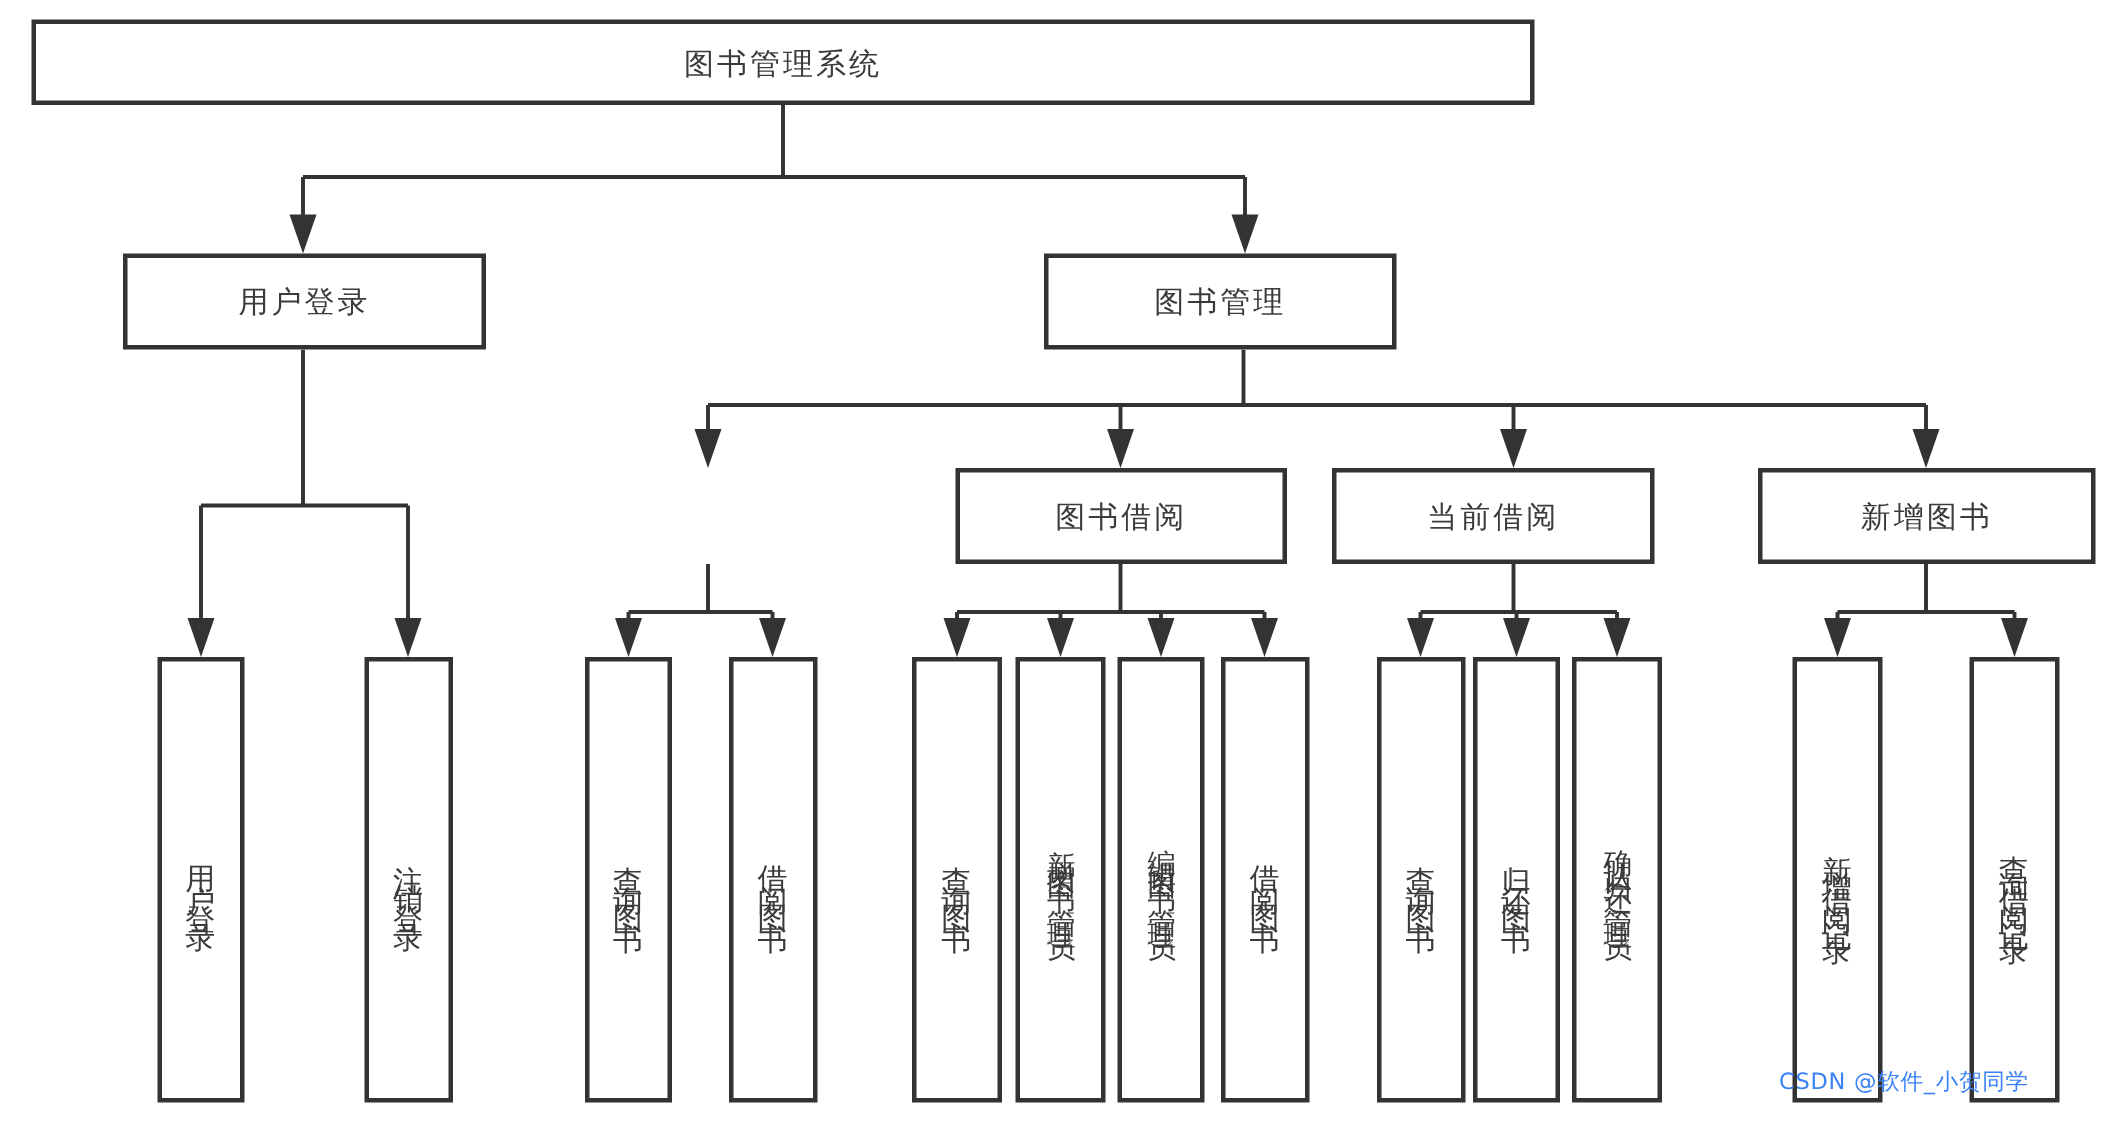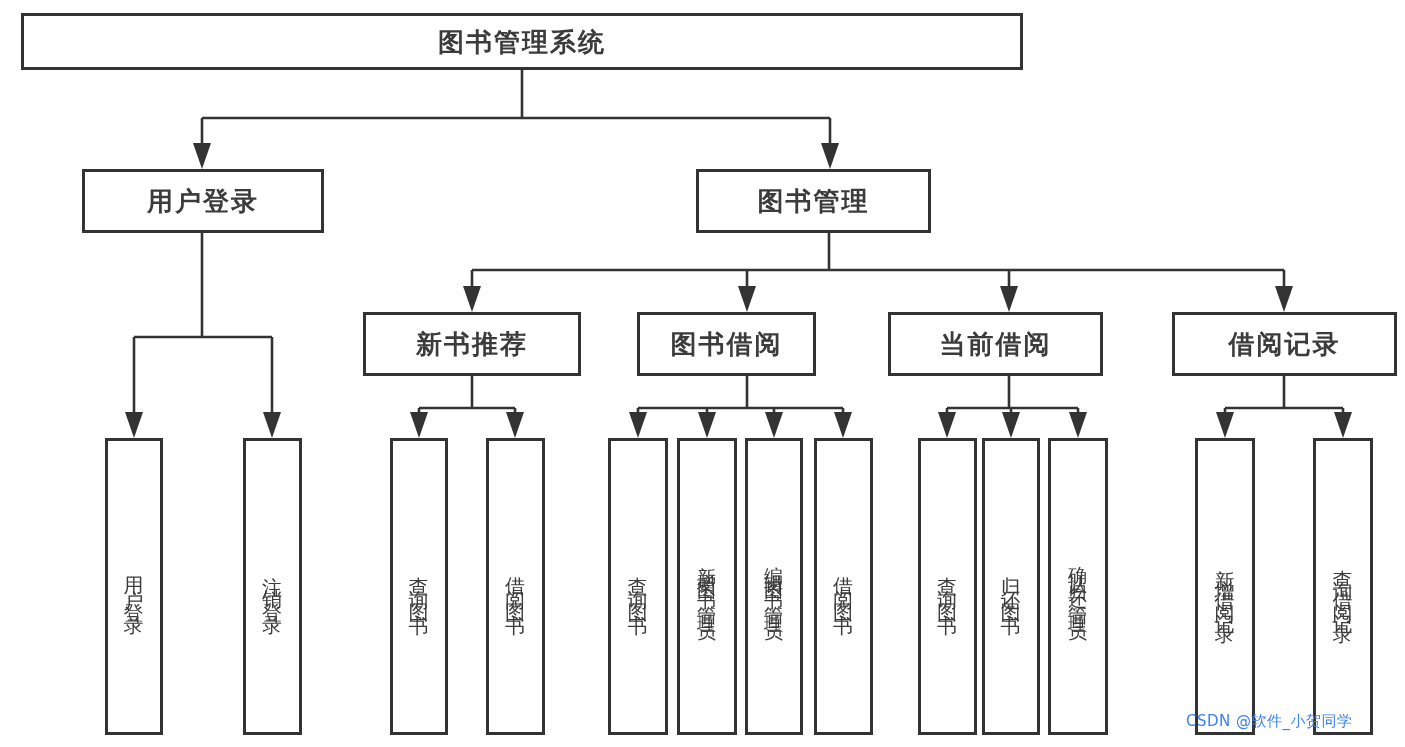--- a/index.html
+++ b/index.html
@@ -7,21 +7,21 @@
     position:relative;width:1405px;height:747px;background:#ffffff;
     font-family:"DejaVu Sans","Liberation Sans",sans-serif;overflow:hidden;
   }
   .stage svg{position:absolute;left:0;top:0;}
   .cl{stroke:#333333;stroke-width:2.6;fill:none;}
   .box{
     position:absolute;box-sizing:border-box;border:3px solid #333333;background:#ffffff;
     display:flex;align-items:center;justify-content:center;color:#3b3b3b;
     text-align:center;line-height:1;
   }
-  .hbox{font-size:26px;letter-spacing:2px;font-weight:bold;}
+  .hbox{font-size:20px;letter-spacing:2px;}
   .vbox{
     writing-mode:vertical-rl;text-orientation:mixed;
     font-size:20px;letter-spacing:13px;
   }
   .vbox.vm{letter-spacing:11px;}
   .vbox.vl{font-size:19px;letter-spacing:8px;}
   .watermark{
     position:absolute;left:1186px;top:712px;width:215px;
     font-size:15px;color:#3b82f6;letter-spacing:0.5px;white-space:nowrap;
   }
@@ -79,24 +79,23 @@
         <line x1="1343" y1="408" x2="1343" y2="417" stroke="#333333" stroke-width="2.6"></line>
         <polygon points="1334,412 1352,412 1343,438" fill="#333333"></polygon>
       </g>
   </svg>
 
   <div class="box hbox" style="left:21px;top:13px;width:1002px;height:57px">图书管理系统</div>
 
   <div class="box hbox" style="left:82px;top:169px;width:242px;height:64px">用户登录</div>
   <div class="box hbox" style="left:696px;top:169px;width:235px;height:64px">图书管理</div>
 
-  <div class="box hbox" style="left:363px;top:312px;width:218px;height:64px">新书推荐</div>
-  <div class="box hbox" style="left:637px;top:312px;width:179px;height:64px">图书借阅</div>
+  <div class="box hbox" style="left:637px;top:312px;width:221px;height:64px">图书借阅</div>
   <div class="box hbox" style="left:888px;top:312px;width:215px;height:64px">当前借阅</div>
-  <div class="box hbox" style="left:1172px;top:312px;width:225px;height:64px">借阅记录</div>
+  <div class="box hbox" style="left:1172px;top:312px;width:225px;height:64px">新增图书</div>
 
   <div class="box vbox" style="left:105px;top:438px;width:58px;height:297px">用户登录</div>
   <div class="box vbox" style="left:243px;top:438px;width:59px;height:297px">注销登录</div>
 
   <div class="box vbox" style="left:390px;top:438px;width:58px;height:297px">查询图书</div>
   <div class="box vbox" style="left:486px;top:438px;width:59px;height:297px">借阅图书</div>
 
   <div class="box vbox" style="left:608px;top:438px;width:60px;height:297px">查询图书</div>
   <div class="box vbox vl" style="left:677px;top:438px;width:60px;height:297px">新增图书（管理员）</div>
   <div class="box vbox vl" style="left:745px;top:438px;width:58px;height:297px">编辑图书（管理员）</div>

